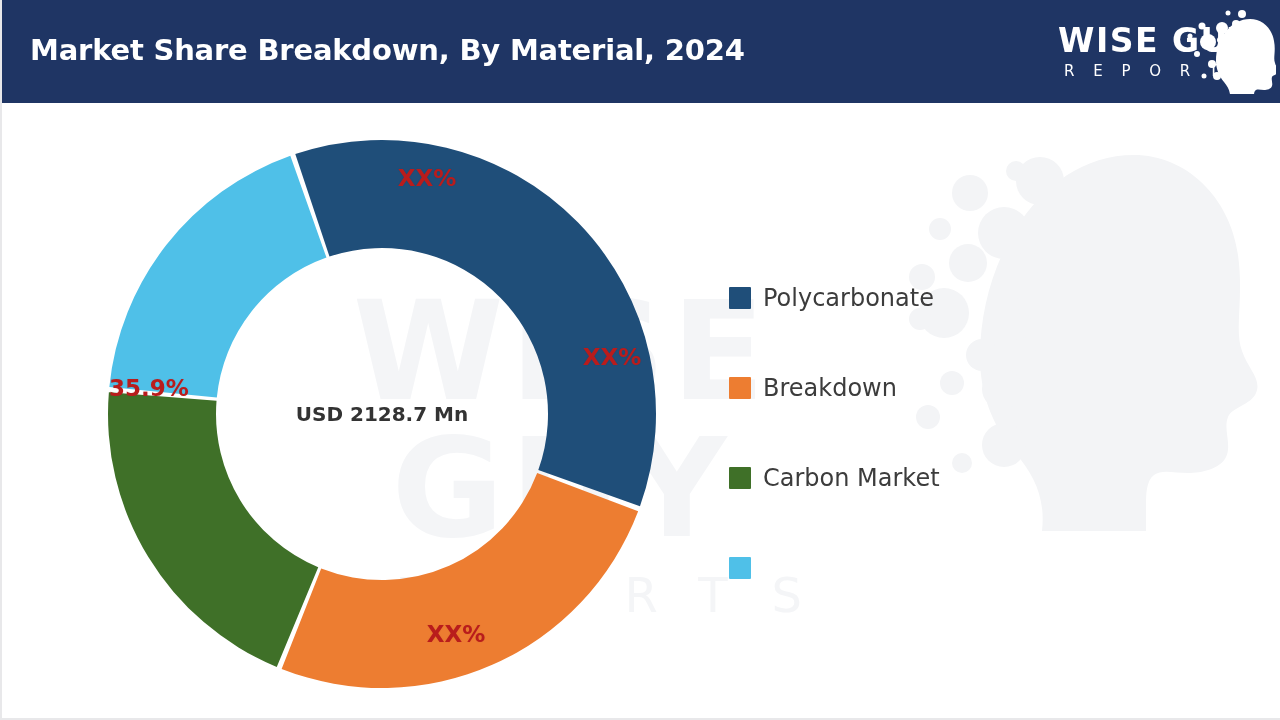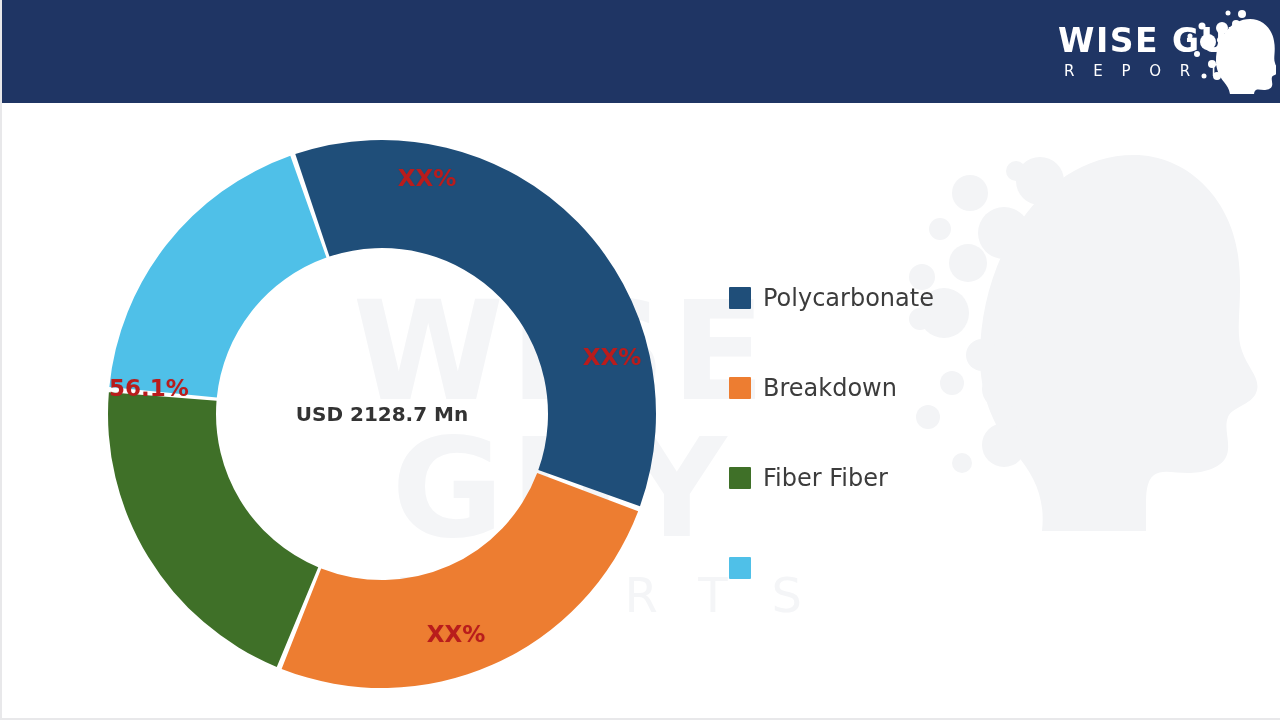--- a/index.html
+++ b/index.html
@@ -130,20 +130,21 @@
     white-space:nowrap;
     font-family:"DejaVu Sans", sans-serif;
   }
 </style>
 </head>
 <body>
 
 <div id="page">
 
   <div id="header">
+    <div id="page-title">Market Share Breakdown, By Material, 2024</div>
 
     <div id="logo">
       <svg width="222" height="88" viewBox="0 0 222 88" xmlns="http://www.w3.org/2000/svg" aria-hidden="true">
         <g fill="#ffffff">
 
           <text x="4" y="46" font-family="DejaVu Sans, sans-serif" font-size="33" font-weight="bold" letter-spacing="1.5">WISE GUY</text>
 
           <text x="10" y="70" font-family="DejaVu Sans, sans-serif" font-size="15" font-weight="normal" letter-spacing="7">R E P O R T S</text>
 
           <path d="M196 13 c12 0 22 9 24 22 c2 10 -1 17 1 22 c1 4 4 6 3 9 c-1 3 -5 3 -6 5 c-1 3 1 6 0 9 c-1 3 -5 4 -8 4 c-3 0 -6 -1 -8 0 c-2 1 -2 4 -2 6 l0 4 l-24 0 c1 -8 -2 -13 -6 -18 c-5 -6 -8 -13 -8 -21 c0 -23 15 -42 34 -42 z"></path>
@@ -209,40 +210,40 @@
     <div id="donut-wrap">
       <svg id="donut-svg" width="1280" height="617" viewBox="0 0 1280 617" xmlns="http://www.w3.org/2000/svg">
         <g id="donut-slices">
             <path d="M 293.2853109922454 51.0835466726117 A 274 274 0 0 1 637.9790459261139 403.3190763767274 L 536.2938745391784 366.93053532312683 A 166 166 0 0 0 327.4648234478567 153.53236769216622 Z" fill="#1F4E79"></path>
             <path d="M 636.1592133639451 408.25460096450365 A 274 274 0 0 1 279.6231598557654 565.9519365736585 L 319.18775378123013 465.459932376742 A 166 166 0 0 0 535.1913482423902 369.92067065732704 Z" fill="#ED7D31"></path>
             <path d="M 274.7472329736095 563.9779734152528 A 274 274 0 0 1 106.87111891780614 289.16850168245884 L 214.5277581764811 297.77361780762106 A 166 166 0 0 0 316.2337250862014 464.2640276895328 Z" fill="#3F7028"></path>
             <path d="M 107.34056219126842 283.92914900069786 A 274 274 0 0 1 288.3115603168207 52.796146371778605 L 324.4515292430374 154.56992809385125 A 166 166 0 0 0 214.812165415148 294.599411438379 Z" fill="#4FC0E8"></path>
           </g>
       </svg>
 
-      <div class="slice-label" id="lbl-0" style="left:147px;top:285px;">56.1%</div>
+      <div class="slice-label" id="lbl-0" style="left:147px;top:285px;">35.9%</div>
       <div class="slice-label" id="lbl-1" style="left:454px;top:531px;">XX%</div>
       <div class="slice-label" id="lbl-2" style="left:610px;top:254px;">XX%</div>
       <div class="slice-label" id="lbl-3" style="left:425px;top:75px;">XX%</div>
 
       <div id="center-label" style="left: 380px; top: 311px;">USD 2128.7 Mn</div>
     </div>
 
     <div id="legend">
       <div class="legend-row">
         <span class="legend-swatch" style="background:#1F4E79"></span>
         <span class="legend-label">Polycarbonate</span>
       </div>
       <div class="legend-row">
         <span class="legend-swatch" style="background:#ED7D31"></span>
         <span class="legend-label">Breakdown</span>
       </div>
       <div class="legend-row">
         <span class="legend-swatch" style="background:#3F7028"></span>
-        <span class="legend-label">Fiber Fiber</span>
+        <span class="legend-label">Carbon Market</span>
       </div>
       <div class="legend-row">
         <span class="legend-swatch" style="background:#4FC0E8"></span>
       </div>
     </div>
 
   </div>
 </div>
 
 </body></html>

